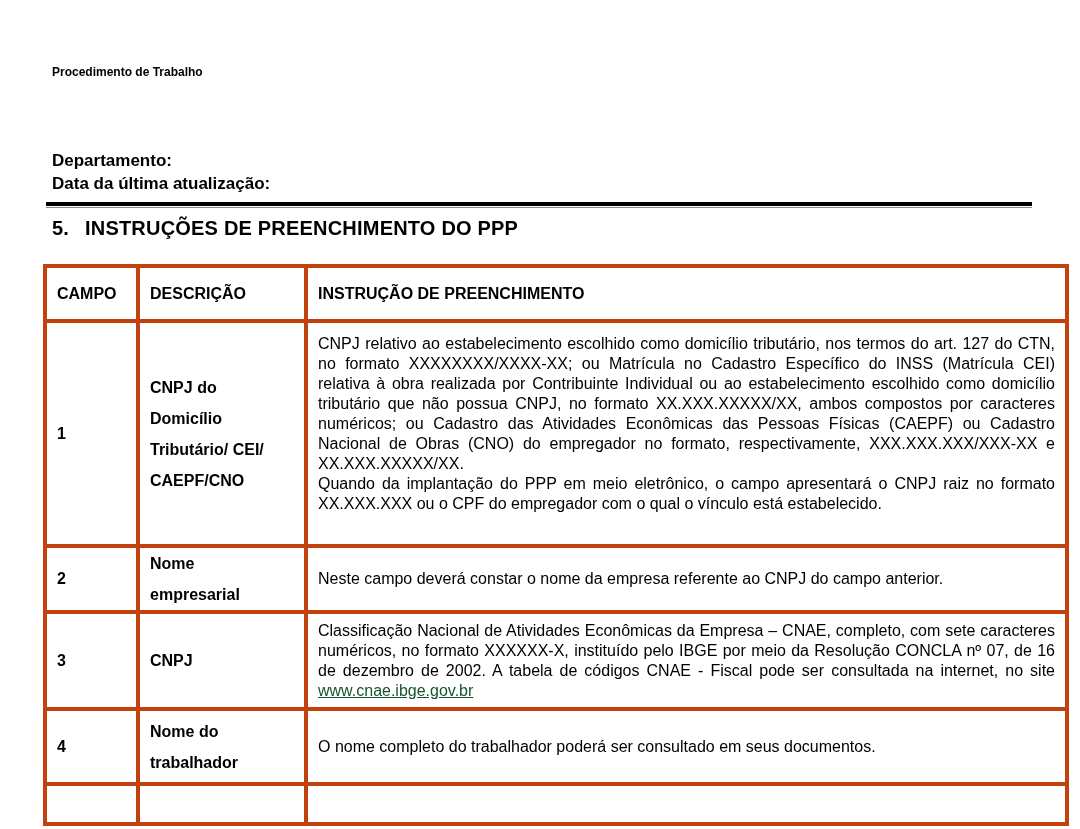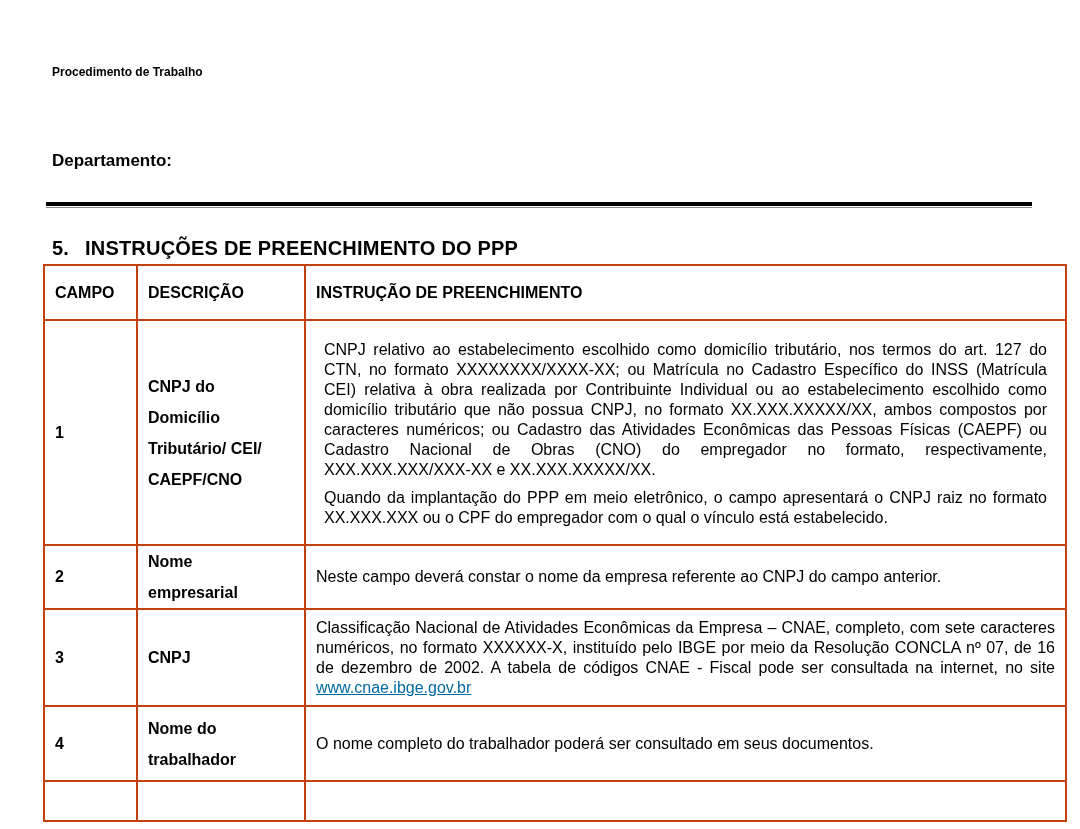--- a/index.html
+++ b/index.html
@@ -10,52 +10,53 @@
     -webkit-font-smoothing:antialiased;
   }
   .doc-header{position:absolute;left:52px;top:60px;font-size:12px;line-height:25px;}
   .doc-title{font-weight:bold;}
   .doc-subtitle{font-weight:normal;}
   .doc-meta{position:absolute;left:52px;top:134px;font-size:17px;font-weight:bold;line-height:22.5px;margin-top:16px;}
   .rule{
     position:absolute;left:46px;top:202px;width:986px;height:0;
     border-top:4px solid #000;padding-top:1px;border-bottom:1px solid #8a8a8a;
   }
-  .section-heading{position:absolute;left:52px;top:237px;font-size:20px;font-weight:bold;letter-spacing:0.2px;}
+  .section-heading{position:absolute;left:52px;top:217px;font-size:20px;font-weight:bold;letter-spacing:0.2px;}
   .sec-num{display:inline-block;width:33px;}
   table.ppp{
     position:absolute;left:43px;top:264px;width:1022px;
     border-collapse:collapse;table-layout:fixed;font-size:16px;
   }
-  table.ppp td{border:2px solid #c2410c;padding:0 10px;vertical-align:middle;overflow:hidden;}
+  table.ppp td{border:4px solid #c2410c;padding:0 10px;vertical-align:middle;overflow:hidden;}
   .r-head{height:55px;}
   .r-group{height:42px;}
   .r1{height:225px;}
   .r2{height:64px;}
   .r3{height:97px;}
   .r4{height:75px;}
   .r5{height:40px;}
   .head-cell{font-weight:bold;padding:0 8px;}
   .group-cell{font-weight:bold;padding:0 8px;}
   .campo-cell{font-weight:bold;padding:0 9px;}
   .desc-cell{font-weight:bold;white-space:pre-line;line-height:31px;padding:0 9px;}
   .instr-cell{text-align:justify;line-height:20px;padding:8px 10px;}
   .instr-cell.top{vertical-align:top;padding-top:11px;}
-  .instr-cell p{margin:8px;}
-  a.doc-link{color:#0369a1;text-decoration:underline;cursor:pointer;}
+  .instr-cell p{margin:0;}
+  a.doc-link{color:#14532d;text-decoration:underline;cursor:pointer;}
 </style>
 </head>
 <body>
 
 <div class="doc-header">
   <div class="doc-title">Procedimento de Trabalho</div>
 </div>
 
 <div class="doc-meta">
   <div>Departamento:</div>
+  <div>Data da última atualização:</div>
 </div>
 
 <div class="rule"></div>
 
 <div class="section-heading">
   <span class="sec-num">5.</span><span>INSTRUÇÕES DE PREENCHIMENTO DO PPP</span>
 </div>
 
 <table class="ppp">
   <colgroup>

